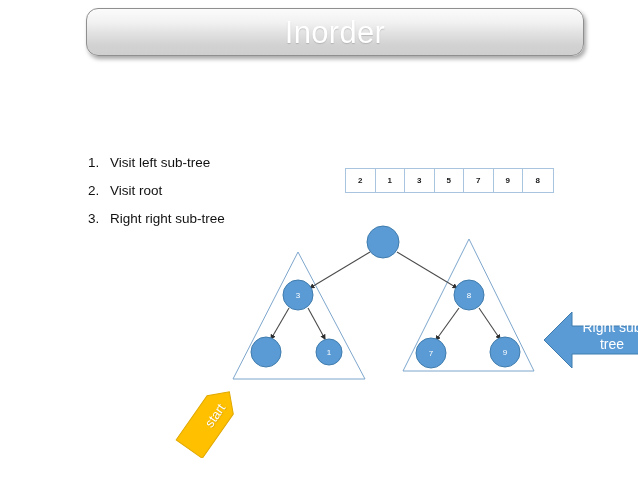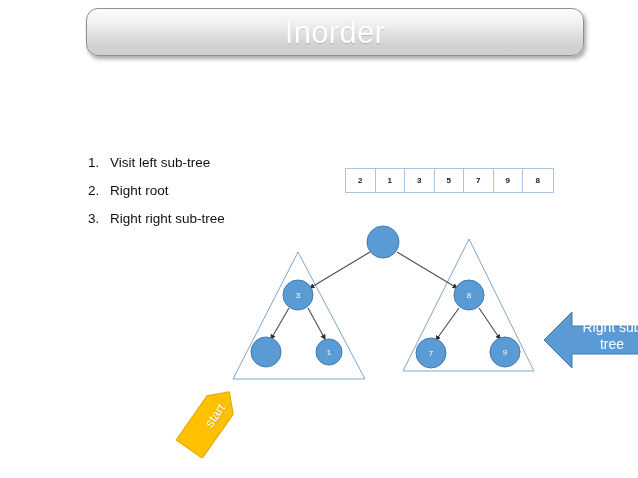--- a/index.html
+++ b/index.html
@@ -190,21 +190,21 @@
     <span id="title-text">Inorder</span>
   </div>
 
   <div id="steps-list">
     <div class="step-row">
       <span class="step-num">1.</span>
       <span class="step-label">Visit left sub-tree</span>
     </div>
     <div class="step-row">
       <span class="step-num">2.</span>
-      <span class="step-label">Right root</span>
+      <span class="step-label">Visit root</span>
     </div>
     <div class="step-row">
       <span class="step-num">3.</span>
       <span class="step-label">Right right sub-tree</span>
     </div>
   </div>
 
   <div id="sequence-table">
     <div class="seq-cell">2</div>
     <div class="seq-cell">1</div>

